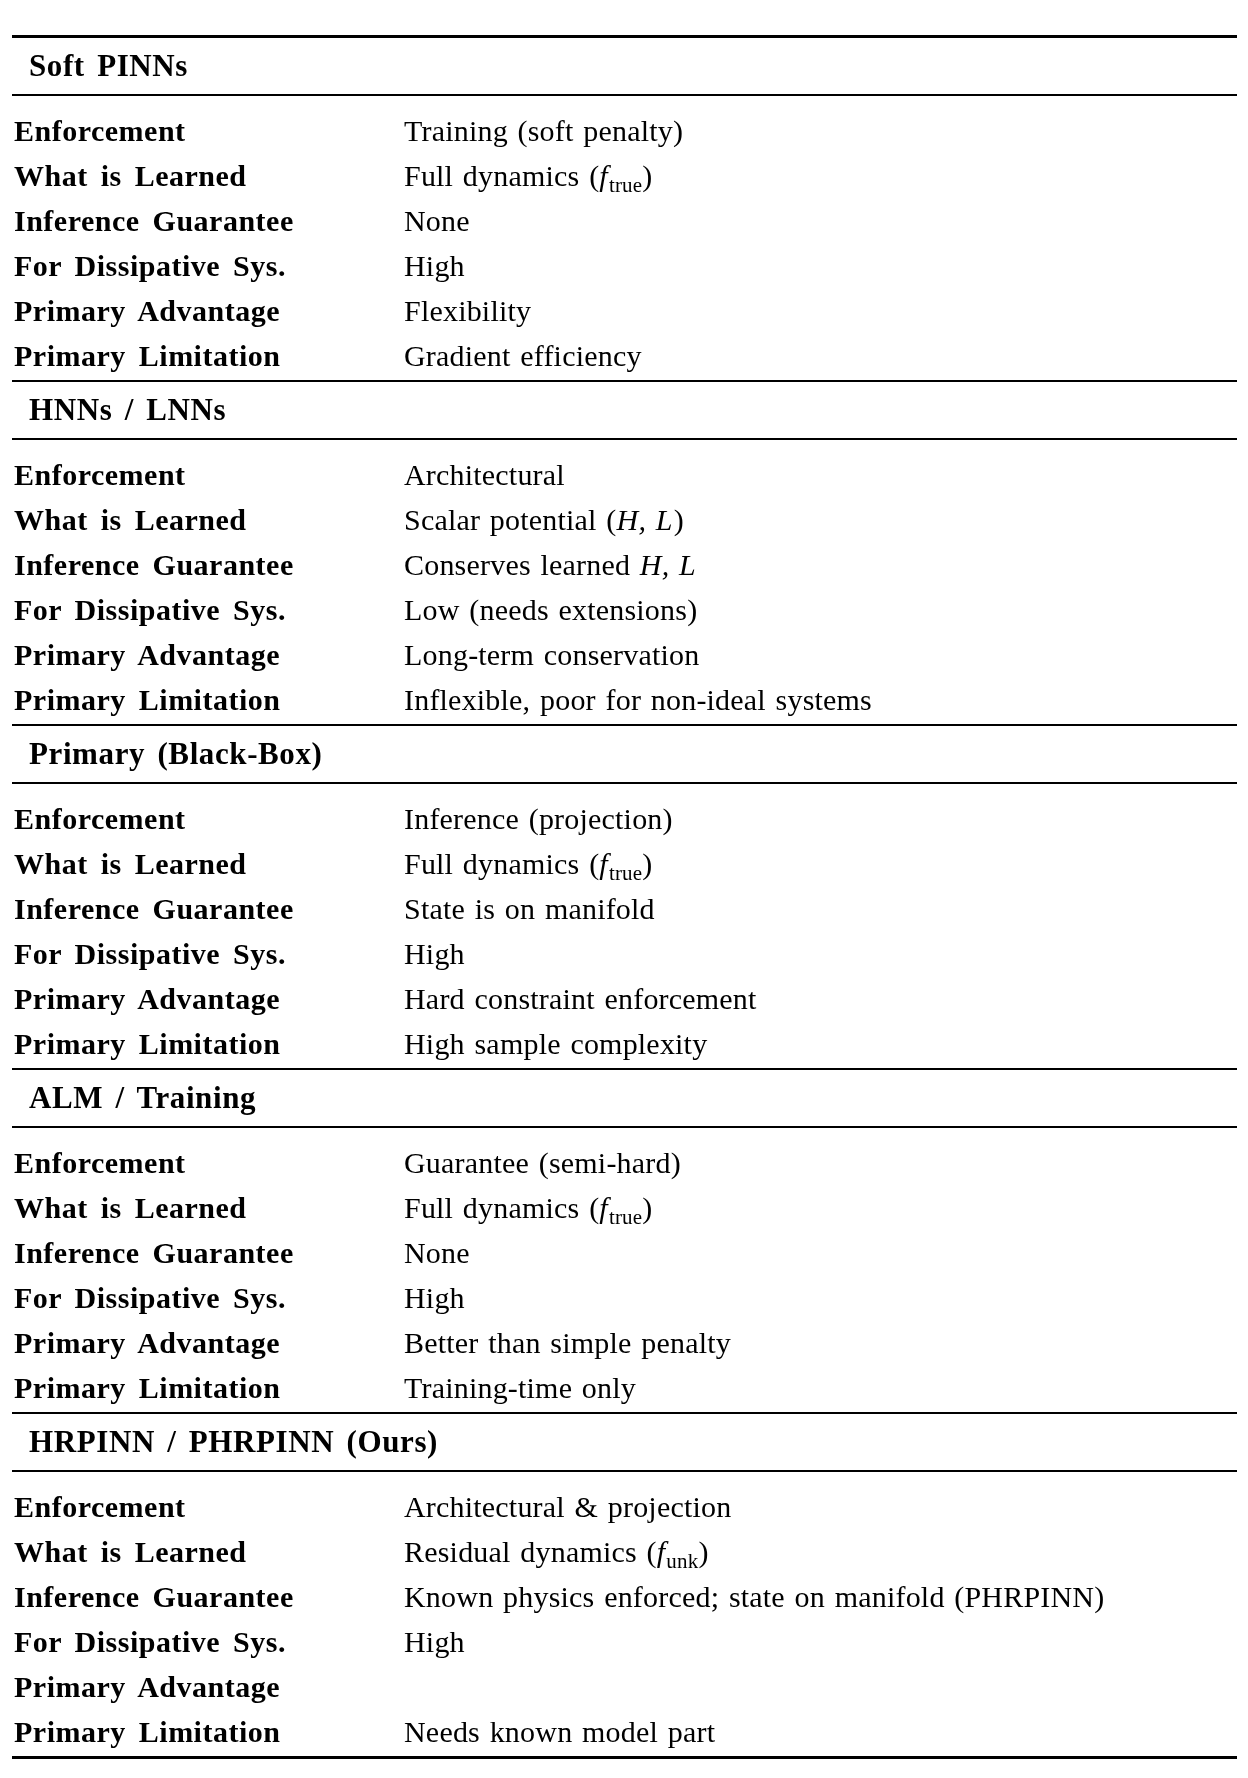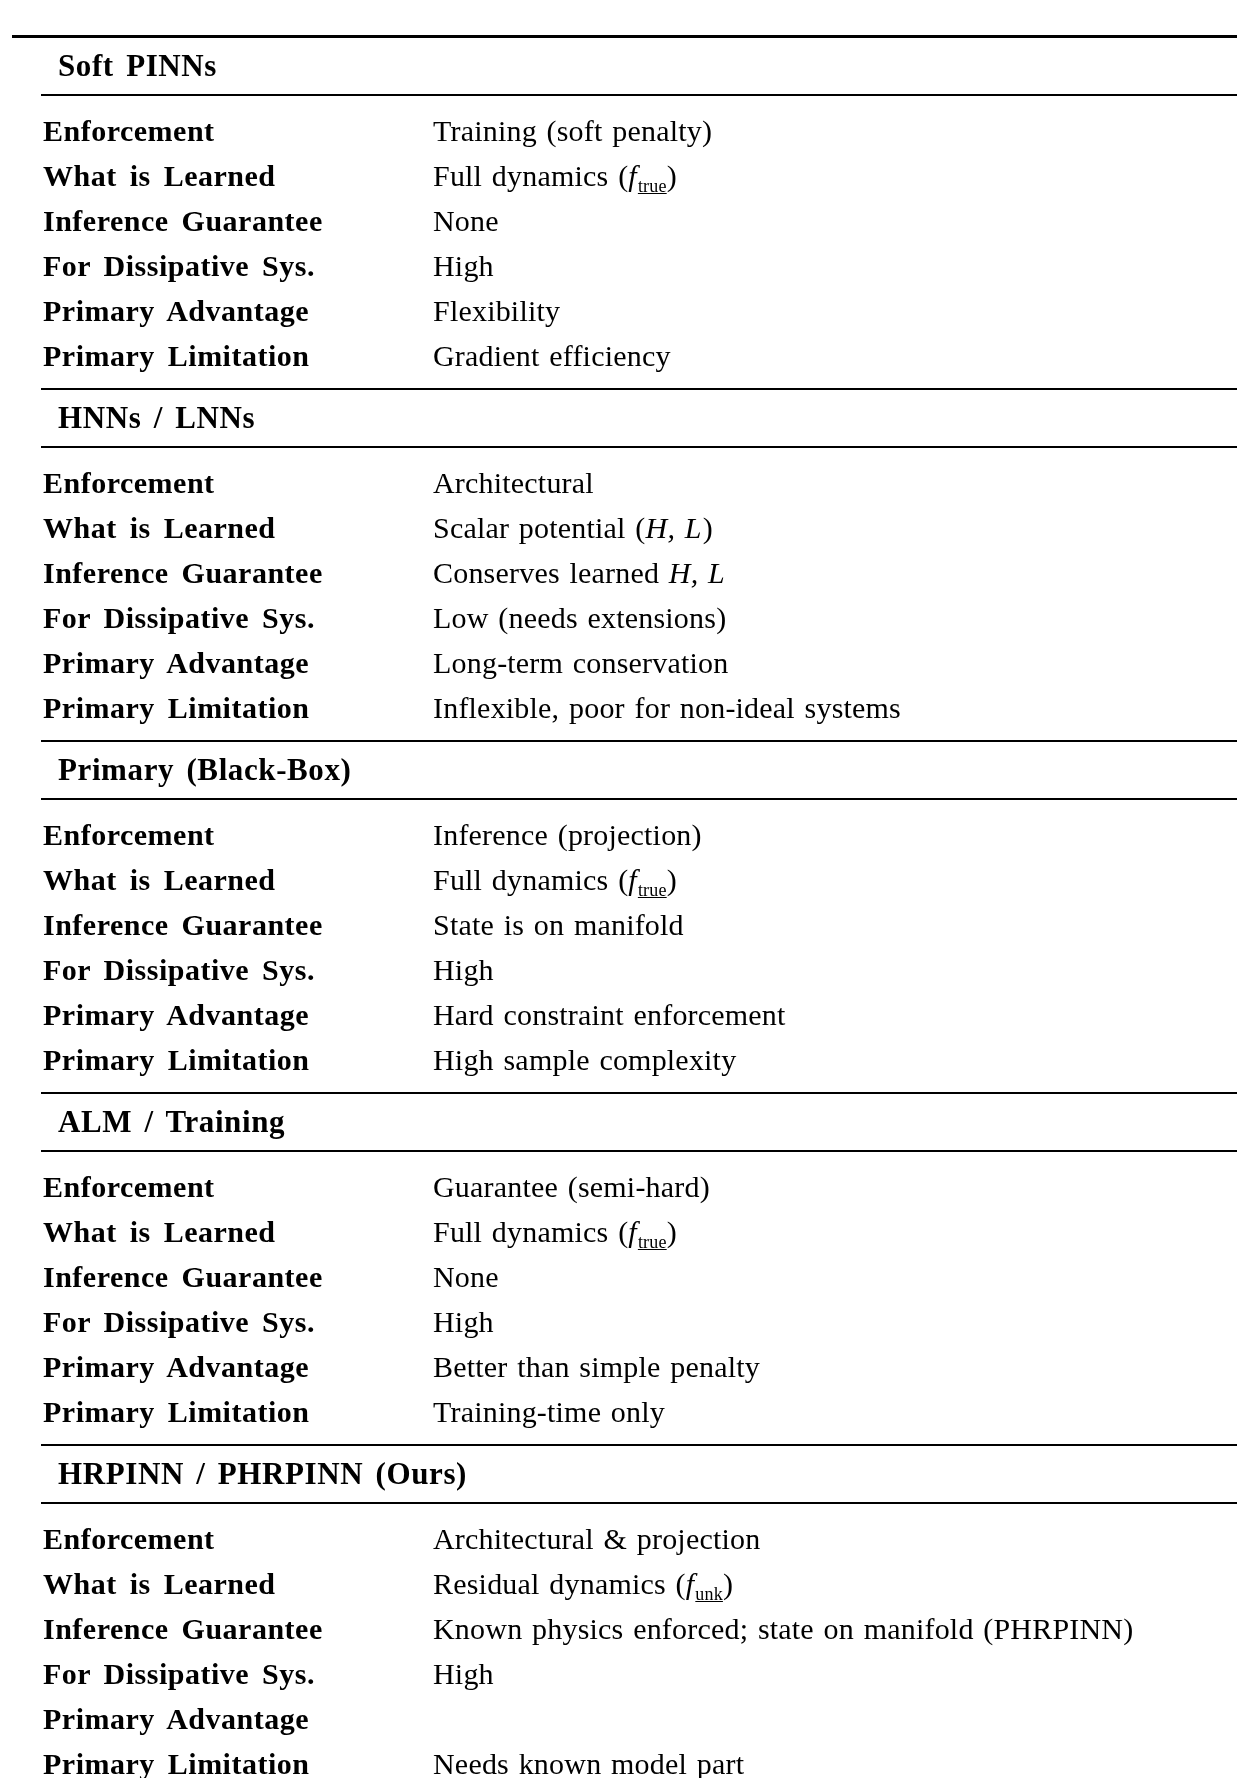--- a/index.html
+++ b/index.html
@@ -13,35 +13,35 @@
     overflow: hidden;
   }
   .table-wrap {
     position: absolute;
     top: 35px;
     left: 12px;
     width: 1225px;
     border-top: 3.5px solid #000;
     border-bottom: 3.5px solid #000;
   }
-  .method-section { background: #fff; margin-left: 29px; }
+  .method-section { background: #fff; }
   .method-section + .method-section { border-top: 2.5px solid #000; }
   .section-header {
     box-sizing: border-box;
     height: 58px;
     display: flex;
     align-items: center;
     padding-left: 17px;
     border-bottom: 2px solid #000;
     font-weight: 700;
     font-size: 31px;
     letter-spacing: 0.6px;
     word-spacing: 4px;
   }
-  .section-rows { padding: 12px 0 10px 0; }
+  .section-rows { padding: 12px 0 2px 0; }
   .row {
     display: flex;
     align-items: center;
     height: 45px;
   }
   .row-label {
     flex: 0 0 390px;
     padding-left: 2px;
     font-weight: 700;
     font-size: 30px;
@@ -50,24 +50,23 @@
     white-space: nowrap;
   }
   .row-value {
     font-size: 30px;
     letter-spacing: 0.2px;
     word-spacing: 2px;
     white-space: nowrap;
   }
   .row-value i { font-style: italic; padding-right: 1px; }
   .row-value sub {
-    font-size: 18px;
+    font-size: 21px;
     line-height: 0;
     vertical-align: -6px;
-    text-decoration: underline;
   }
 </style>
 </head>
 <body>
 
 <div class="table-wrap">
 
   <section class="method-section">
     <div class="section-header">Soft PINNs</div>
     <div class="section-rows">

